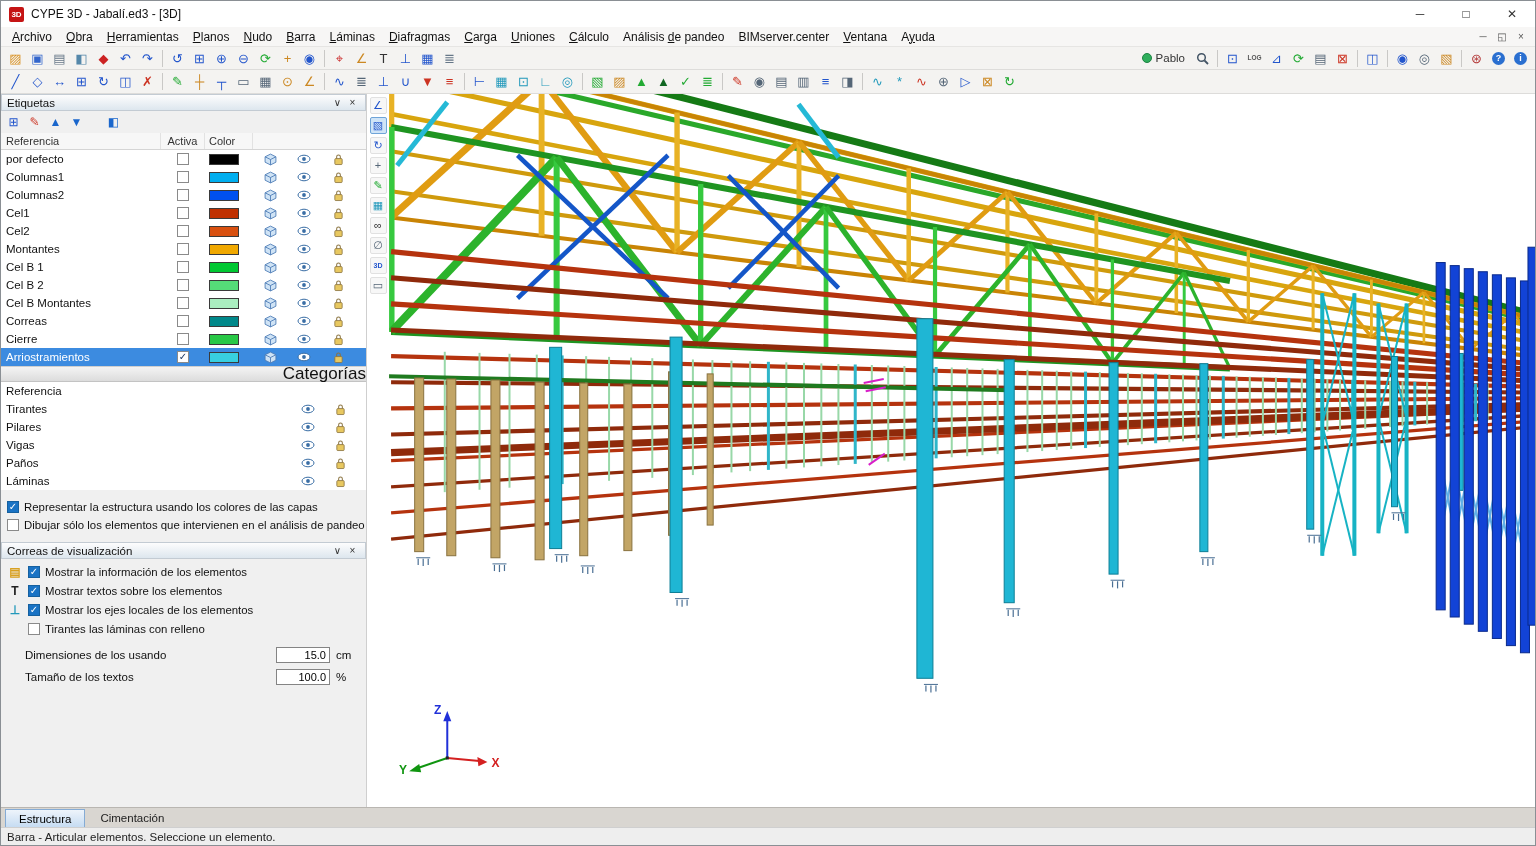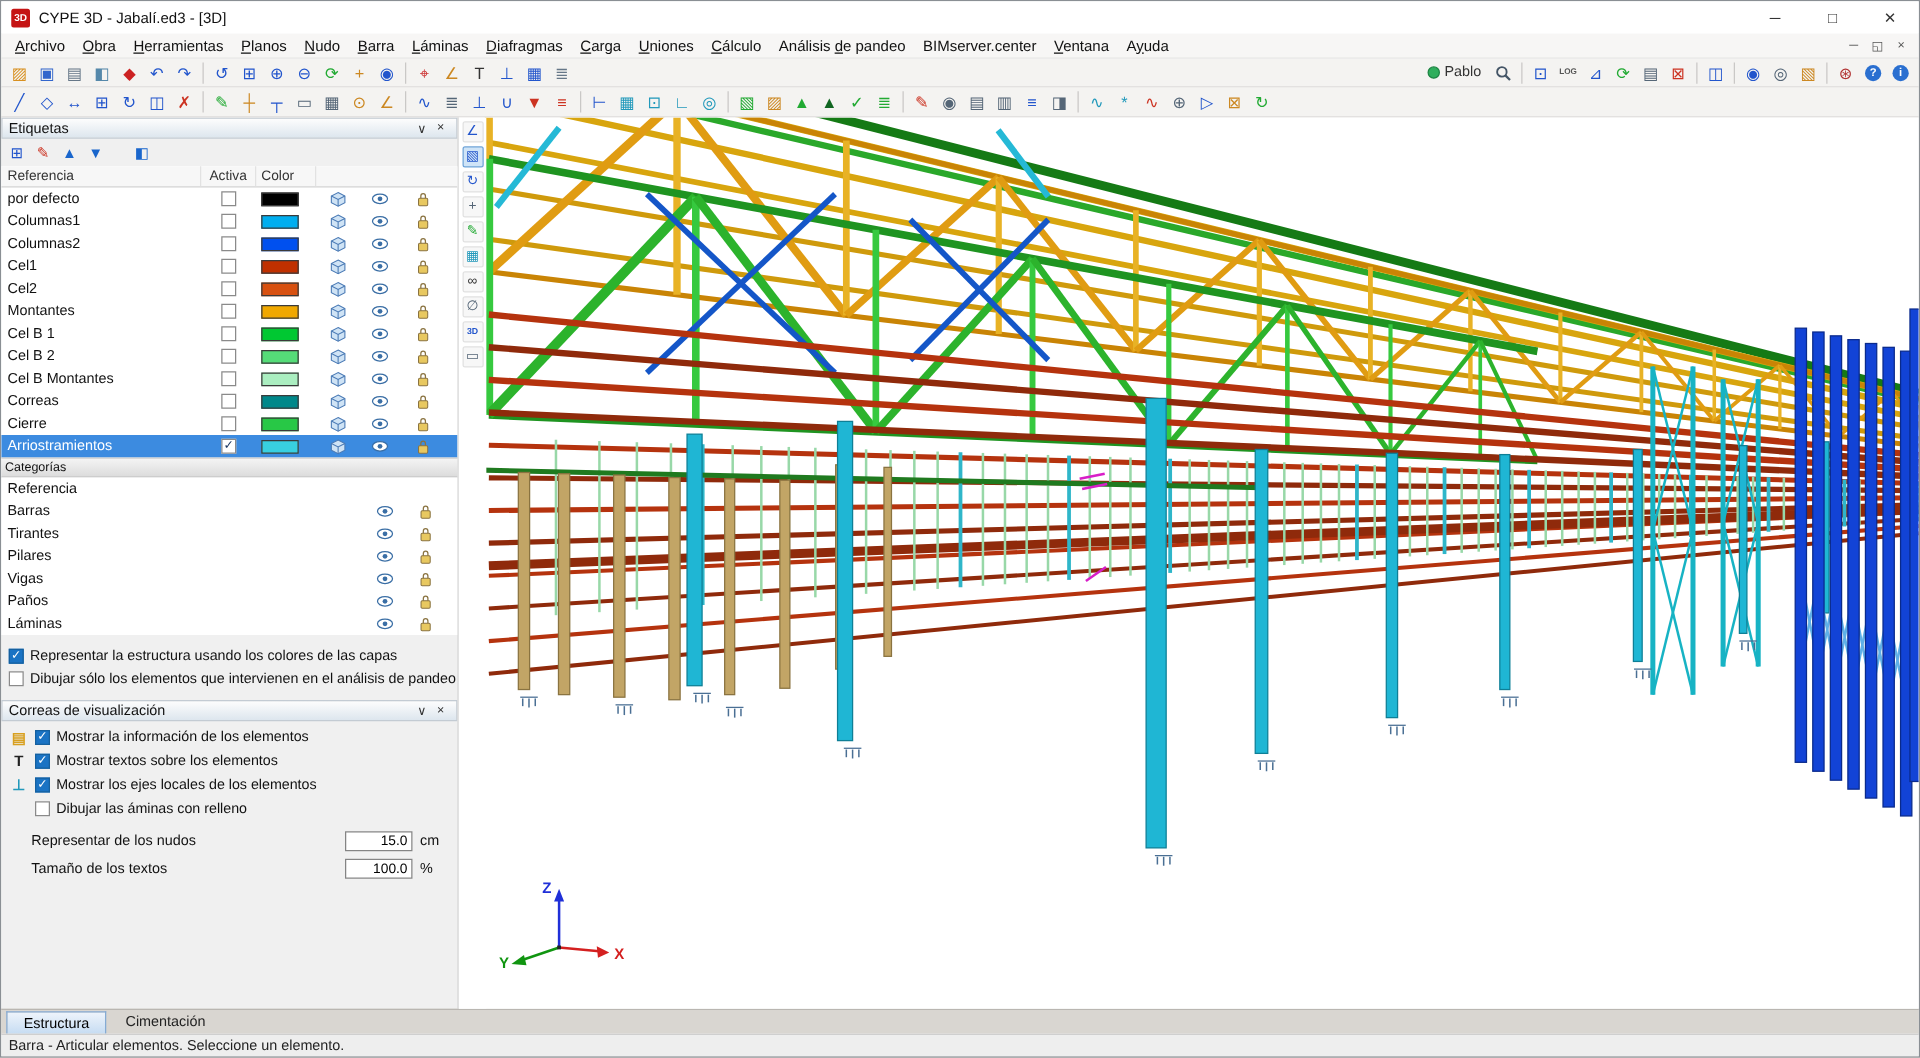--- a/index.html
+++ b/index.html
@@ -57,21 +57,21 @@
   .hrow .c-ref,.hrow .c-act,.hrow .c-col{border-right:1px solid #e2e2e2;height:100%;display:flex;align-items:center;}
   .hrow .c-ref{display:block;line-height:17px;}
   .hrow .c-act{justify-content:center;}
   .swatch{width:30px;height:11px;border:1px solid #3a3a3a;}
 
   .cbx{width:12px;height:12px;border:1px solid #8a8a8a;background:#fff;display:inline-flex;
     align-items:center;justify-content:center;font-size:10px;line-height:1;color:#15315d;flex:none;}
   .cbx.blue{background:#1a73c4;border-color:#15609f;color:#fff;}
 
   .cat-hdr{height:16px;flex:none;background:linear-gradient(#f4f4f4,#dcdcdc);border-top:1px solid #cfcfcf;
-    border-bottom:1px solid #c3c3c3;display:flex;align-items:center;padding-left:3px;font-size:10px;color:#111;}
+    border-bottom:1px solid #c3c3c3;display:flex;align-items:center;padding-left:21px;font-size:17px;color:#111;justify-content:flex-end;}
   .cat-table{background:#fff;flex:none;}
   .cat-row{display:flex;height:18px;align-items:center;font-size:11.5px;color:#111;}
   .cat-label{flex:1;padding-left:5px;}
   .cat-ic{width:32px;display:flex;justify-content:center;align-items:center;}
   .cat-pad{width:10px;}
 
   .check-line{display:flex;align-items:center;gap:5px;padding-left:6px;height:18px;flex:none;font-size:11.4px;color:#111;}
 
   .opt-row{height:19px;flex:none;display:flex;align-items:center;gap:5px;padding-left:6px;font-size:11.4px;color:#111;}
   .opt-ico{width:16px;text-align:center;font-size:12px;font-weight:bold;}
@@ -616,36 +616,20 @@
 
       <div class="cat-hdr">
         <span>Categorías</span>
       </div>
       <div class="cat-table">
         <div class="cat-row">
           <span class="cat-label">Referencia</span>
         </div>
         <div>
             <div class="cat-row">
-              <span class="cat-label">Barras</span>
-              <span class="cat-ic">
-                <svg width="14" height="10" viewBox="0 0 14 10">
-                  <ellipse cx="7" cy="5" rx="6" ry="3.8" fill="#fff" stroke="#3a6ea5" stroke-width="1"></ellipse>
-                  <circle cx="7" cy="5" r="1.9" fill="#3a6ea5"></circle>
-                </svg>
-              </span>
-              <span class="cat-ic">
-                <svg width="11" height="13" viewBox="0 0 12 14">
-                  <rect x="2" y="6" width="8" height="6.5" rx="1" fill="#e8c860" stroke="#8a7340" stroke-width="0.9"></rect>
-                  <path d="M4 6 V4 a2 2 0 0 1 4 0 V6" fill="none" stroke="#8a7340" stroke-width="1.1"></path>
-                </svg>
-              </span>
-              <span class="cat-pad"></span>
-            </div>
-            <div class="cat-row">
               <span class="cat-label">Tirantes</span>
               <span class="cat-ic">
                 <svg width="14" height="10" viewBox="0 0 14 10">
                   <ellipse cx="7" cy="5" rx="6" ry="3.8" fill="#fff" stroke="#3a6ea5" stroke-width="1"></ellipse>
                   <circle cx="7" cy="5" r="1.9" fill="#3a6ea5"></circle>
                 </svg>
               </span>
               <span class="cat-ic">
                 <svg width="11" height="13" viewBox="0 0 12 14">
                   <rect x="2" y="6" width="8" height="6.5" rx="1" fill="#e8c860" stroke="#8a7340" stroke-width="0.9"></rect>
@@ -752,27 +736,27 @@
             <span>Mostrar textos sobre los elementos</span>
           </div>
           <div class="opt-row">
             <span class="opt-ico" style="color: rgb(34, 153, 187);">⊥</span>
             <span class="cbx blue">✓</span>
             <span>Mostrar los ejes locales de los elementos</span>
           </div>
           <div class="opt-row">
             <span class="opt-indent"></span>
             <span class="cbx"></span>
-            <span>Dibujar las áminas con relleno</span>
+            <span>Tirantes las láminas con relleno</span>
           </div>
         </div>
       <div style="height:6px;flex:none;"></div>
       <div>
           <div class="num-row">
-            <span class="num-label">Representar de los nudos</span>
+            <span class="num-label">Dimensiones de los usando</span>
             <input class="num-input" value="15.0" style="">
             <span class="num-unit">cm</span>
           </div>
           <div class="num-row">
             <span class="num-label">Tamaño de los textos</span>
             <input class="num-input" value="100.0" style="">
             <span class="num-unit">%</span>
           </div>
         </div>
 

